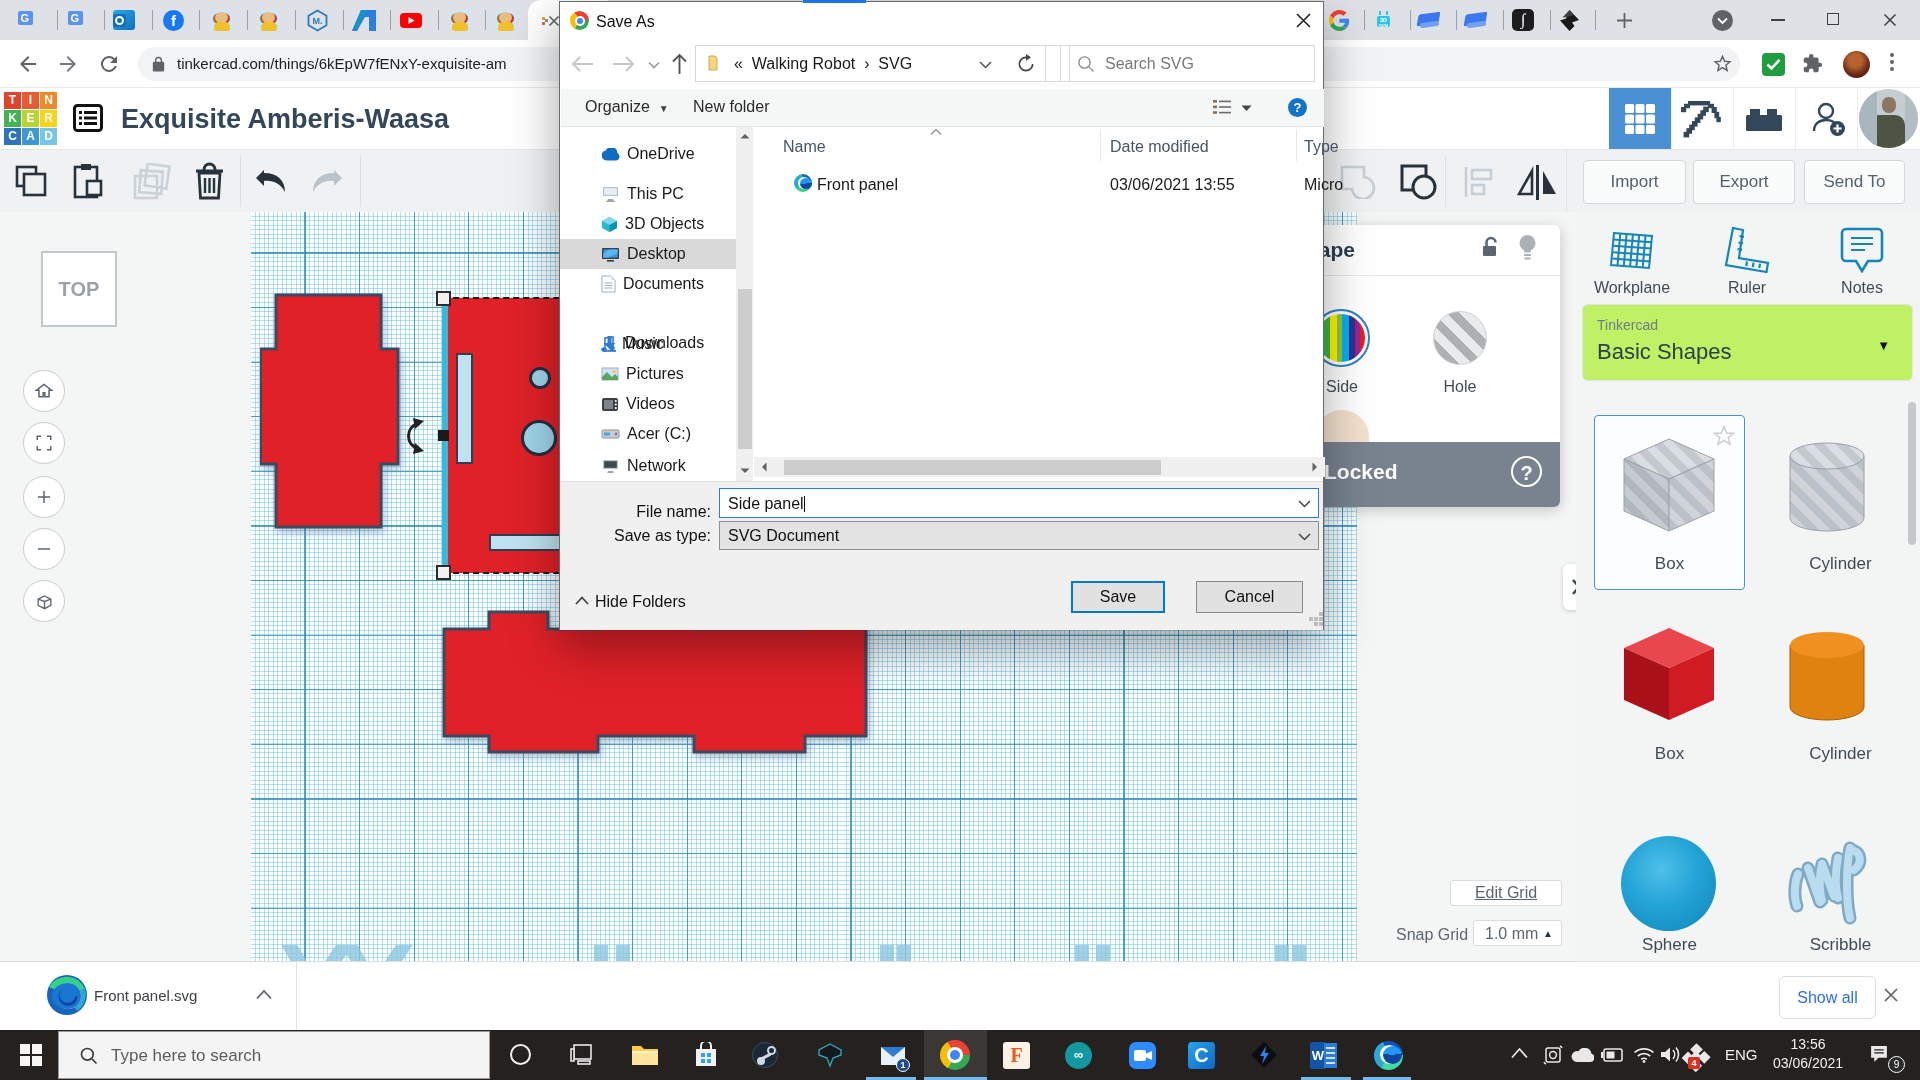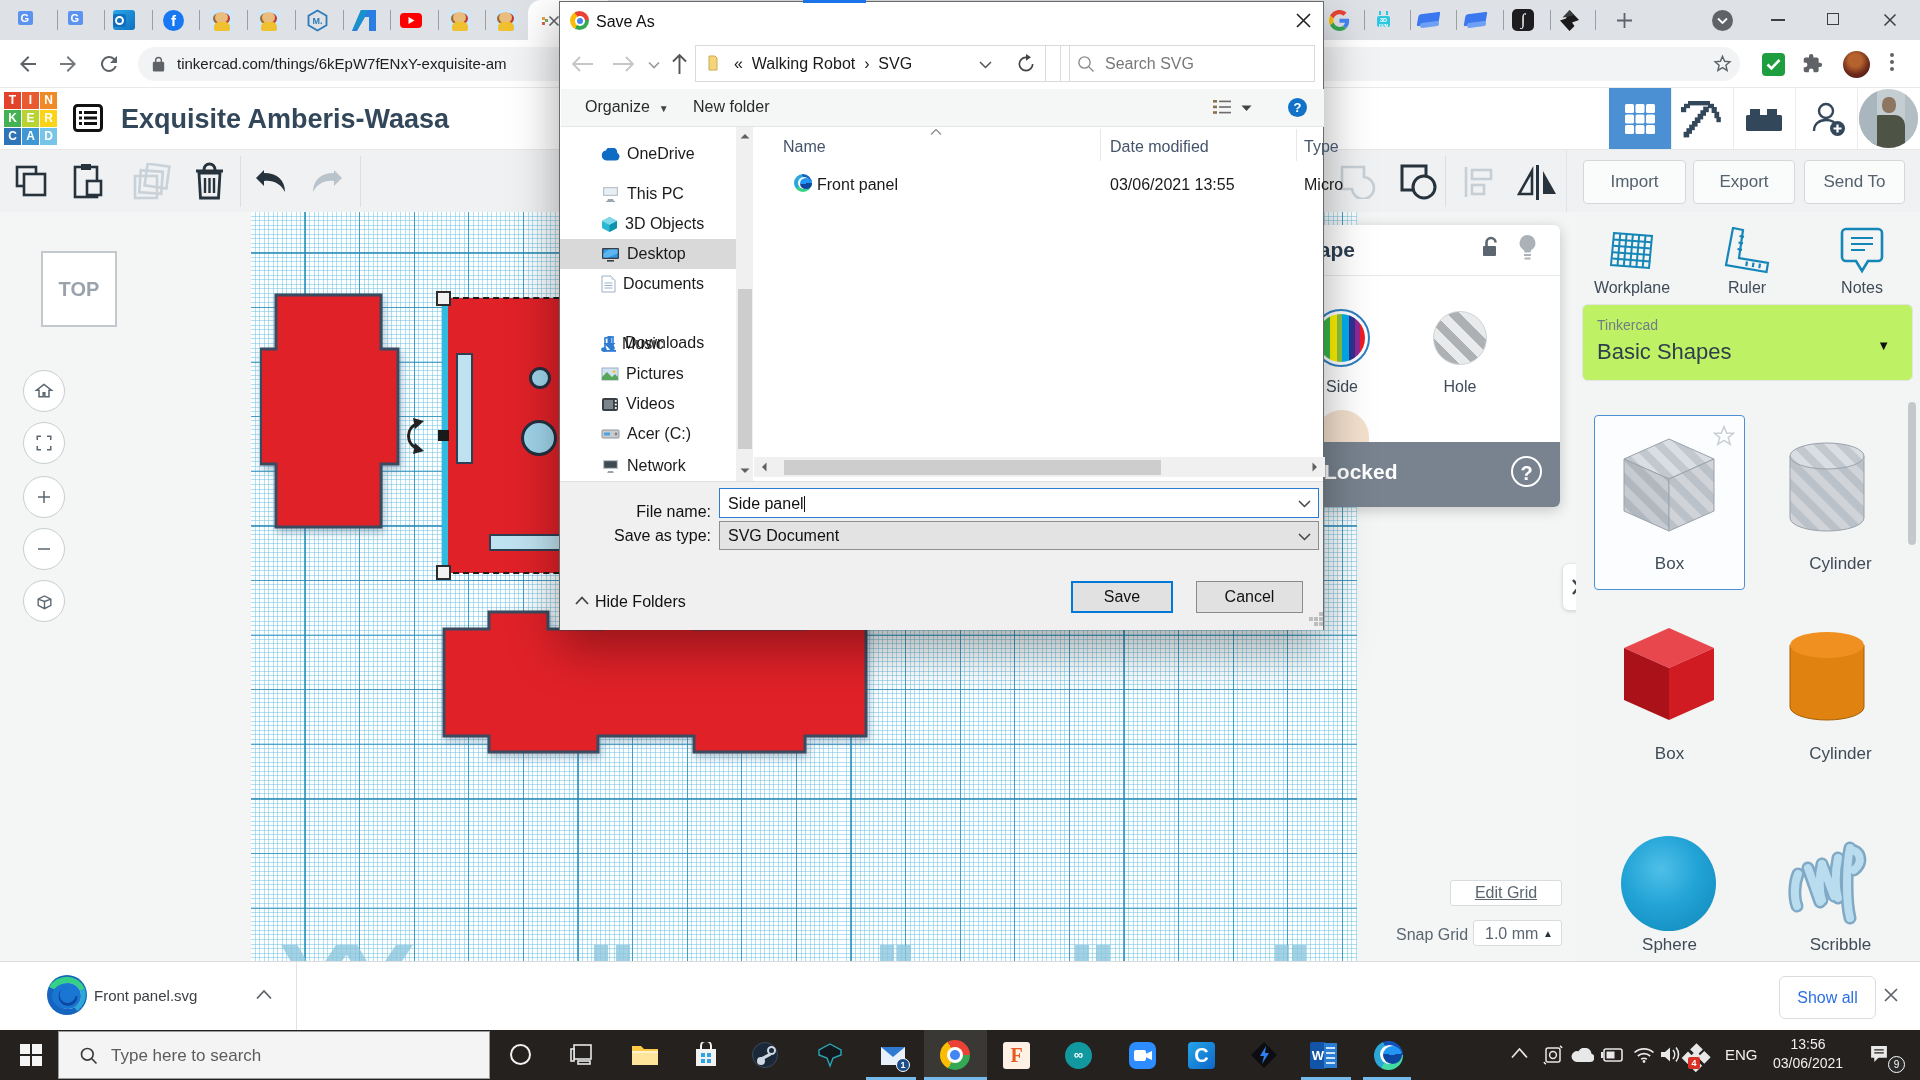--- a/index.html
+++ b/index.html
@@ -882,20 +882,20 @@
   <div class="abs" style="left:159px;top:519px;width:600px;height:29px;background:#e3e3e3;border:1px solid #8f8f8f;">
     <div style="position:absolute;left:8px;top:4px;font:16px/20px 'Liberation Sans';color:#111;">SVG Document</div>
     <svg class="abs" style="left:578px;top:11px;" width="13" height="8" viewBox="0 0 13 8">
         <path d="M1 1 6.5 6.5 12 1" fill="none" stroke="#444" stroke-width="1.5"></path>
       </svg>
   </div>
   <svg class="abs" style="left:15px;top:594px;" width="14" height="9" viewBox="0 0 14 9">
       <path d="M1 8 7 1.5 13 8" fill="none" stroke="#444" stroke-width="1.8"></path>
     </svg>
   <div class="abs" style="left:35px;top:590px;font:16px/20px 'Liberation Sans';color:#111;">Hide Folders</div>
-  <div class="abs" style="left:511px;top:579px;width:102px;height:32px;background:#e1e1e1;border:2px solid #0078d7;font:16px/28px 'Liberation Sans';color:#111;text-align:center;">Save</div>
+  <div class="abs" style="left:511px;top:579px;width:94px;height:32px;background:#e1e1e1;border:2px solid #0078d7;font:16px/28px 'Liberation Sans';color:#111;text-align:center;">Save</div>
   <div class="abs" style="left:636px;top:579px;width:107px;height:32px;background:#e1e1e1;border:1px solid #8a8a8a;font:16px/30px 'Liberation Sans';color:#111;text-align:center;">Cancel</div>
   <div class="abs" style="left:749px;top:615px;width:4px;height:4px;background:#bdbdbd;box-shadow:5px 0 0 #bdbdbd,10px 0 0 #bdbdbd,5px 5px 0 #bdbdbd,10px 5px 0 #bdbdbd,10px -5px 0 #bdbdbd;"></div>
 </div>
 <style>
   .tree { position:absolute; left:41px; height:30px; display:flex; align-items:center; gap:7px; font:16px/20px "Liberation Sans"; color:#1a1a1a; }
   .tree svg { flex:0 0 auto; }
 </style>
 
 </body></html>

